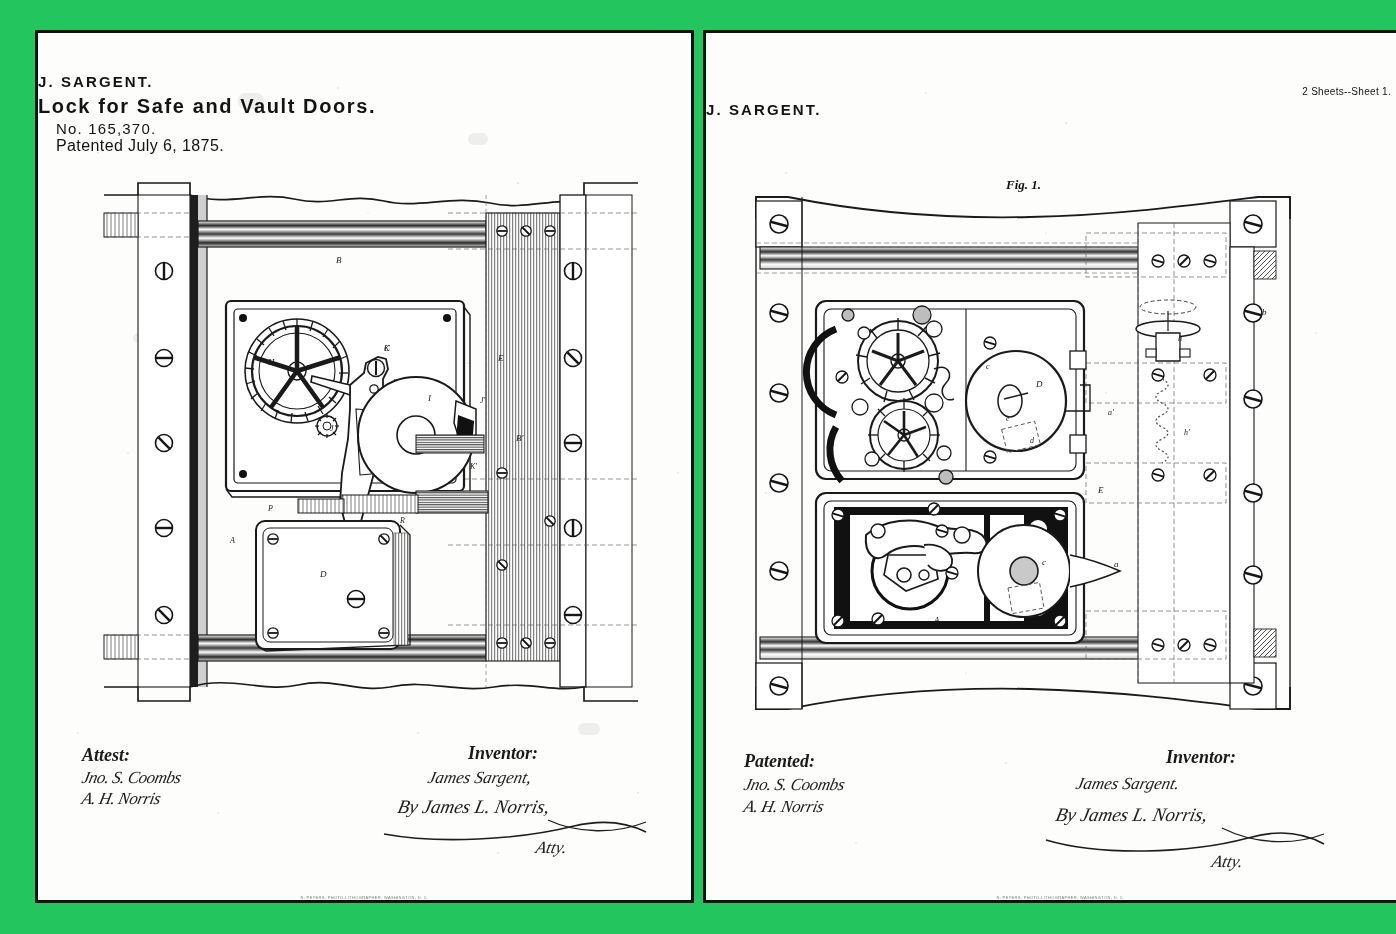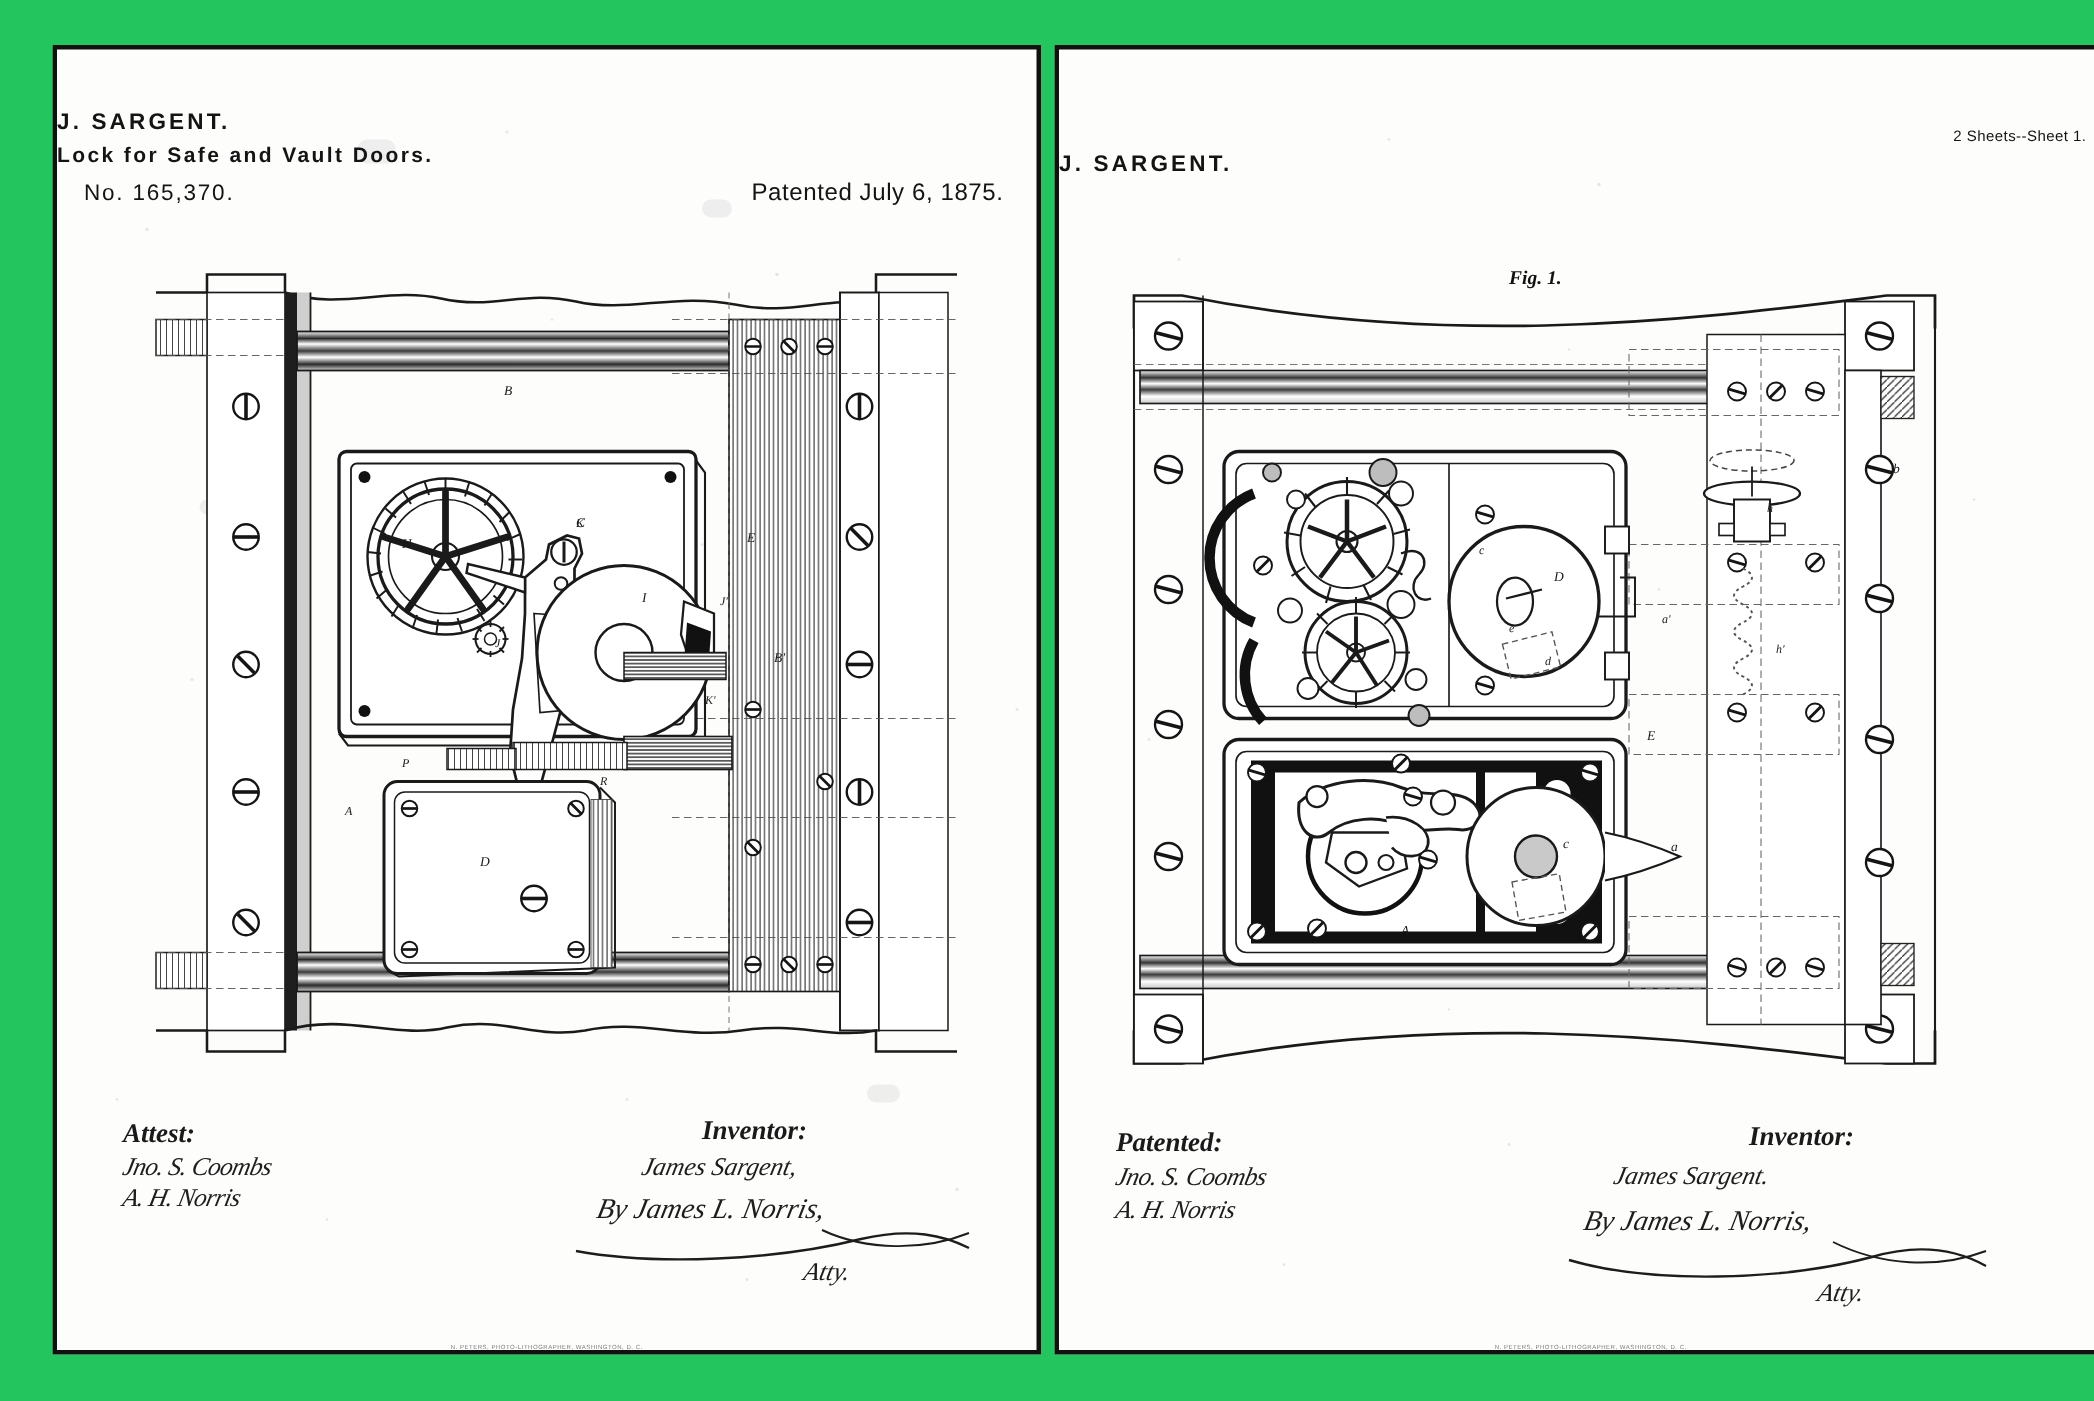--- a/index.html
+++ b/index.html
@@ -8,26 +8,26 @@
 
   .sheet{position:absolute;background:#fdfdfc;border:3px solid #111;box-sizing:border-box;}
   #sheet-left{left:35px;top:30px;width:659px;height:873px;}
   #sheet-right{left:703px;top:30px;width:715px;height:873px;}
 
   .paper{position:absolute;inset:0;overflow:hidden;}
   .speck{position:absolute;inset:0;opacity:.5;pointer-events:none;}
 
   .hdr{position:absolute;left:0;right:0;}
   .t-name{font-family:"Liberation Sans",sans-serif;font-weight:bold;font-size:15px;letter-spacing:2.1px;color:#141414;}
-  .t-sub{font-family:"Liberation Sans",sans-serif;font-weight:bold;font-size:14px;letter-spacing:1.6px;color:#141414;}
+  .t-sub{font-family:"Liberation Sans",sans-serif;font-weight:bold;font-size:20px;letter-spacing:1.6px;color:#141414;}
   .t-no{font-family:"Liberation Sans",sans-serif;font-size:15px;letter-spacing:1.2px;color:#141414;}
   .t-date{font-family:"Liberation Sans",sans-serif;font-size:16px;letter-spacing:.4px;color:#141414;}
   .t-sheets{font-family:"Liberation Sans",sans-serif;font-size:10px;letter-spacing:.3px;color:#141414;}
 
-  .row{position:absolute;left:0;right:0;display:flex;align-items:baseline;}
+  .row{position:absolute;left:0;right:0;display:flex;align-items:baseline;flex-direction:column;}
 
   .sig-label{font-family:"Liberation Serif",serif;font-style:italic;font-weight:bold;font-size:18px;color:#1a1a1a;}
   .sig-hand{font-family:"Liberation Serif",serif;font-style:italic;font-size:17px;color:#1d1d1d;}
 
   .imprint{position:absolute;left:0;right:0;text-align:center;font-size:4px;letter-spacing:.35px;color:#7b7b7b;font-family:"Liberation Sans",sans-serif;}
 
   svg{display:block;}
   .fig-wrap{position:absolute;}
   text.lbl{font-family:"Liberation Serif",serif;font-style:italic;font-size:9px;fill:#1a1a1a;}
   text.lbl2{font-family:"Liberation Serif",serif;font-style:italic;font-size:8px;fill:#222;}

